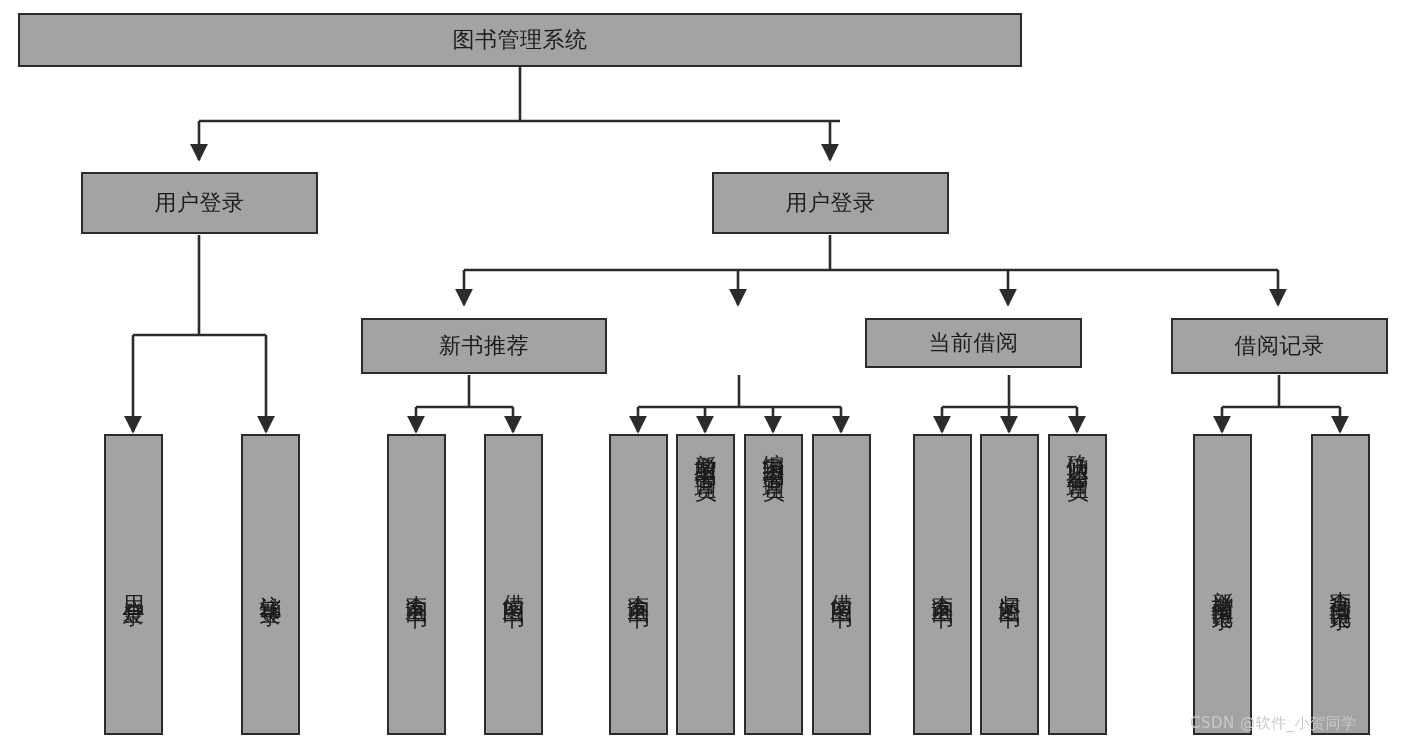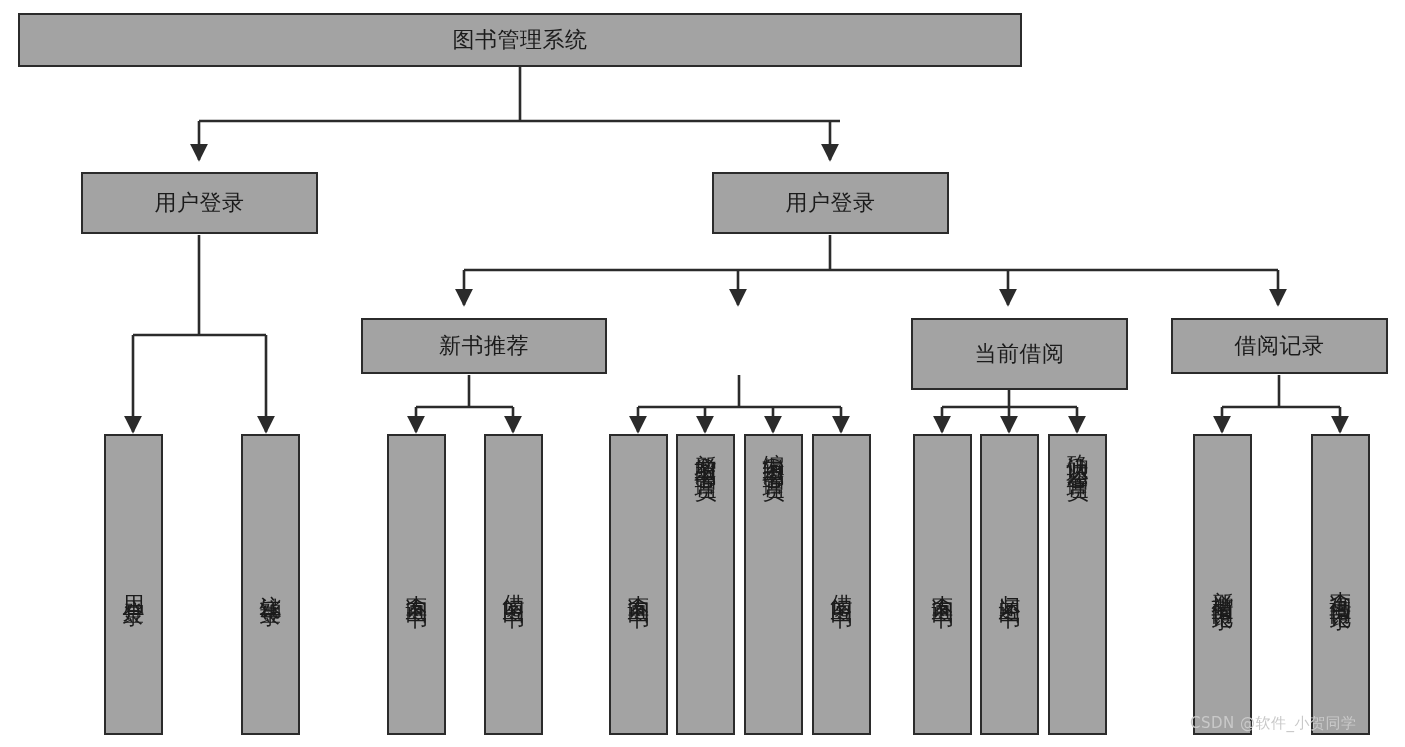--- a/index.html
+++ b/index.html
@@ -133,21 +133,21 @@
 
   <div class="node" style="left:712px; top:172px; width:237px; height:62px;">
     <span class="node-label">用户登录</span>
   </div>
 
   <div class="node" style="left:361px; top:318px; width:246px; height:56px;">
     <span class="node-label">新书推荐</span>
   </div>
 
 
-  <div class="node" style="left:911px; top:318px; width:217px; height:72px;">
+  <div class="node" style="left:865px; top:318px; width:217px; height:50px;">
     <span class="node-label">当前借阅</span>
   </div>
 
   <div class="node" style="left:1171px; top:318px; width:217px; height:56px;">
     <span class="node-label">借阅记录</span>
   </div>
 
   <div class="node leaf center-v" style="left:104px; top:434px; width:59px; height:301px;">
     <span class="node-label">用户登录</span>
   </div>

